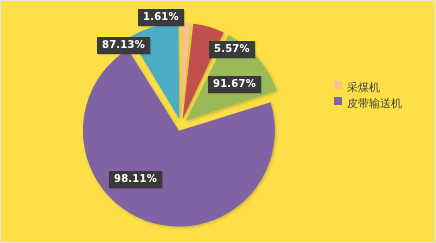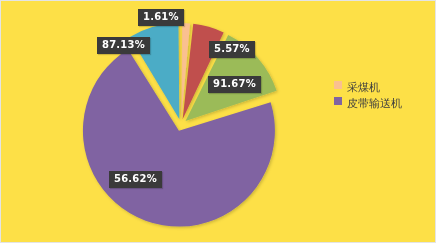--- a/index.html
+++ b/index.html
@@ -97,21 +97,21 @@
     </svg>
 
     <div class="data-label" style="left:137px; top:8px;">1.61%</div>
 
     <div class="data-label" style="left:208px; top:12px;margin-top:28px;">5.57%</div>
 
     <div class="data-label" style="left:207px; top:75px;">91.67%</div>
 
     <div class="data-label" style="left:96px; top:36px;">87.13%</div>
 
-    <div class="data-label" style="left:108px; top:170px;">56.62%</div>
+    <div class="data-label" style="left:108px; top:170px;">98.11%</div>
 
   </div>
 
   <div id="legend">
 
     <div class="legend-item">
       <span class="legend-swatch" style="background:#fac090;"></span>
       <span class="legend-label">采煤机</span>
     </div>
 

